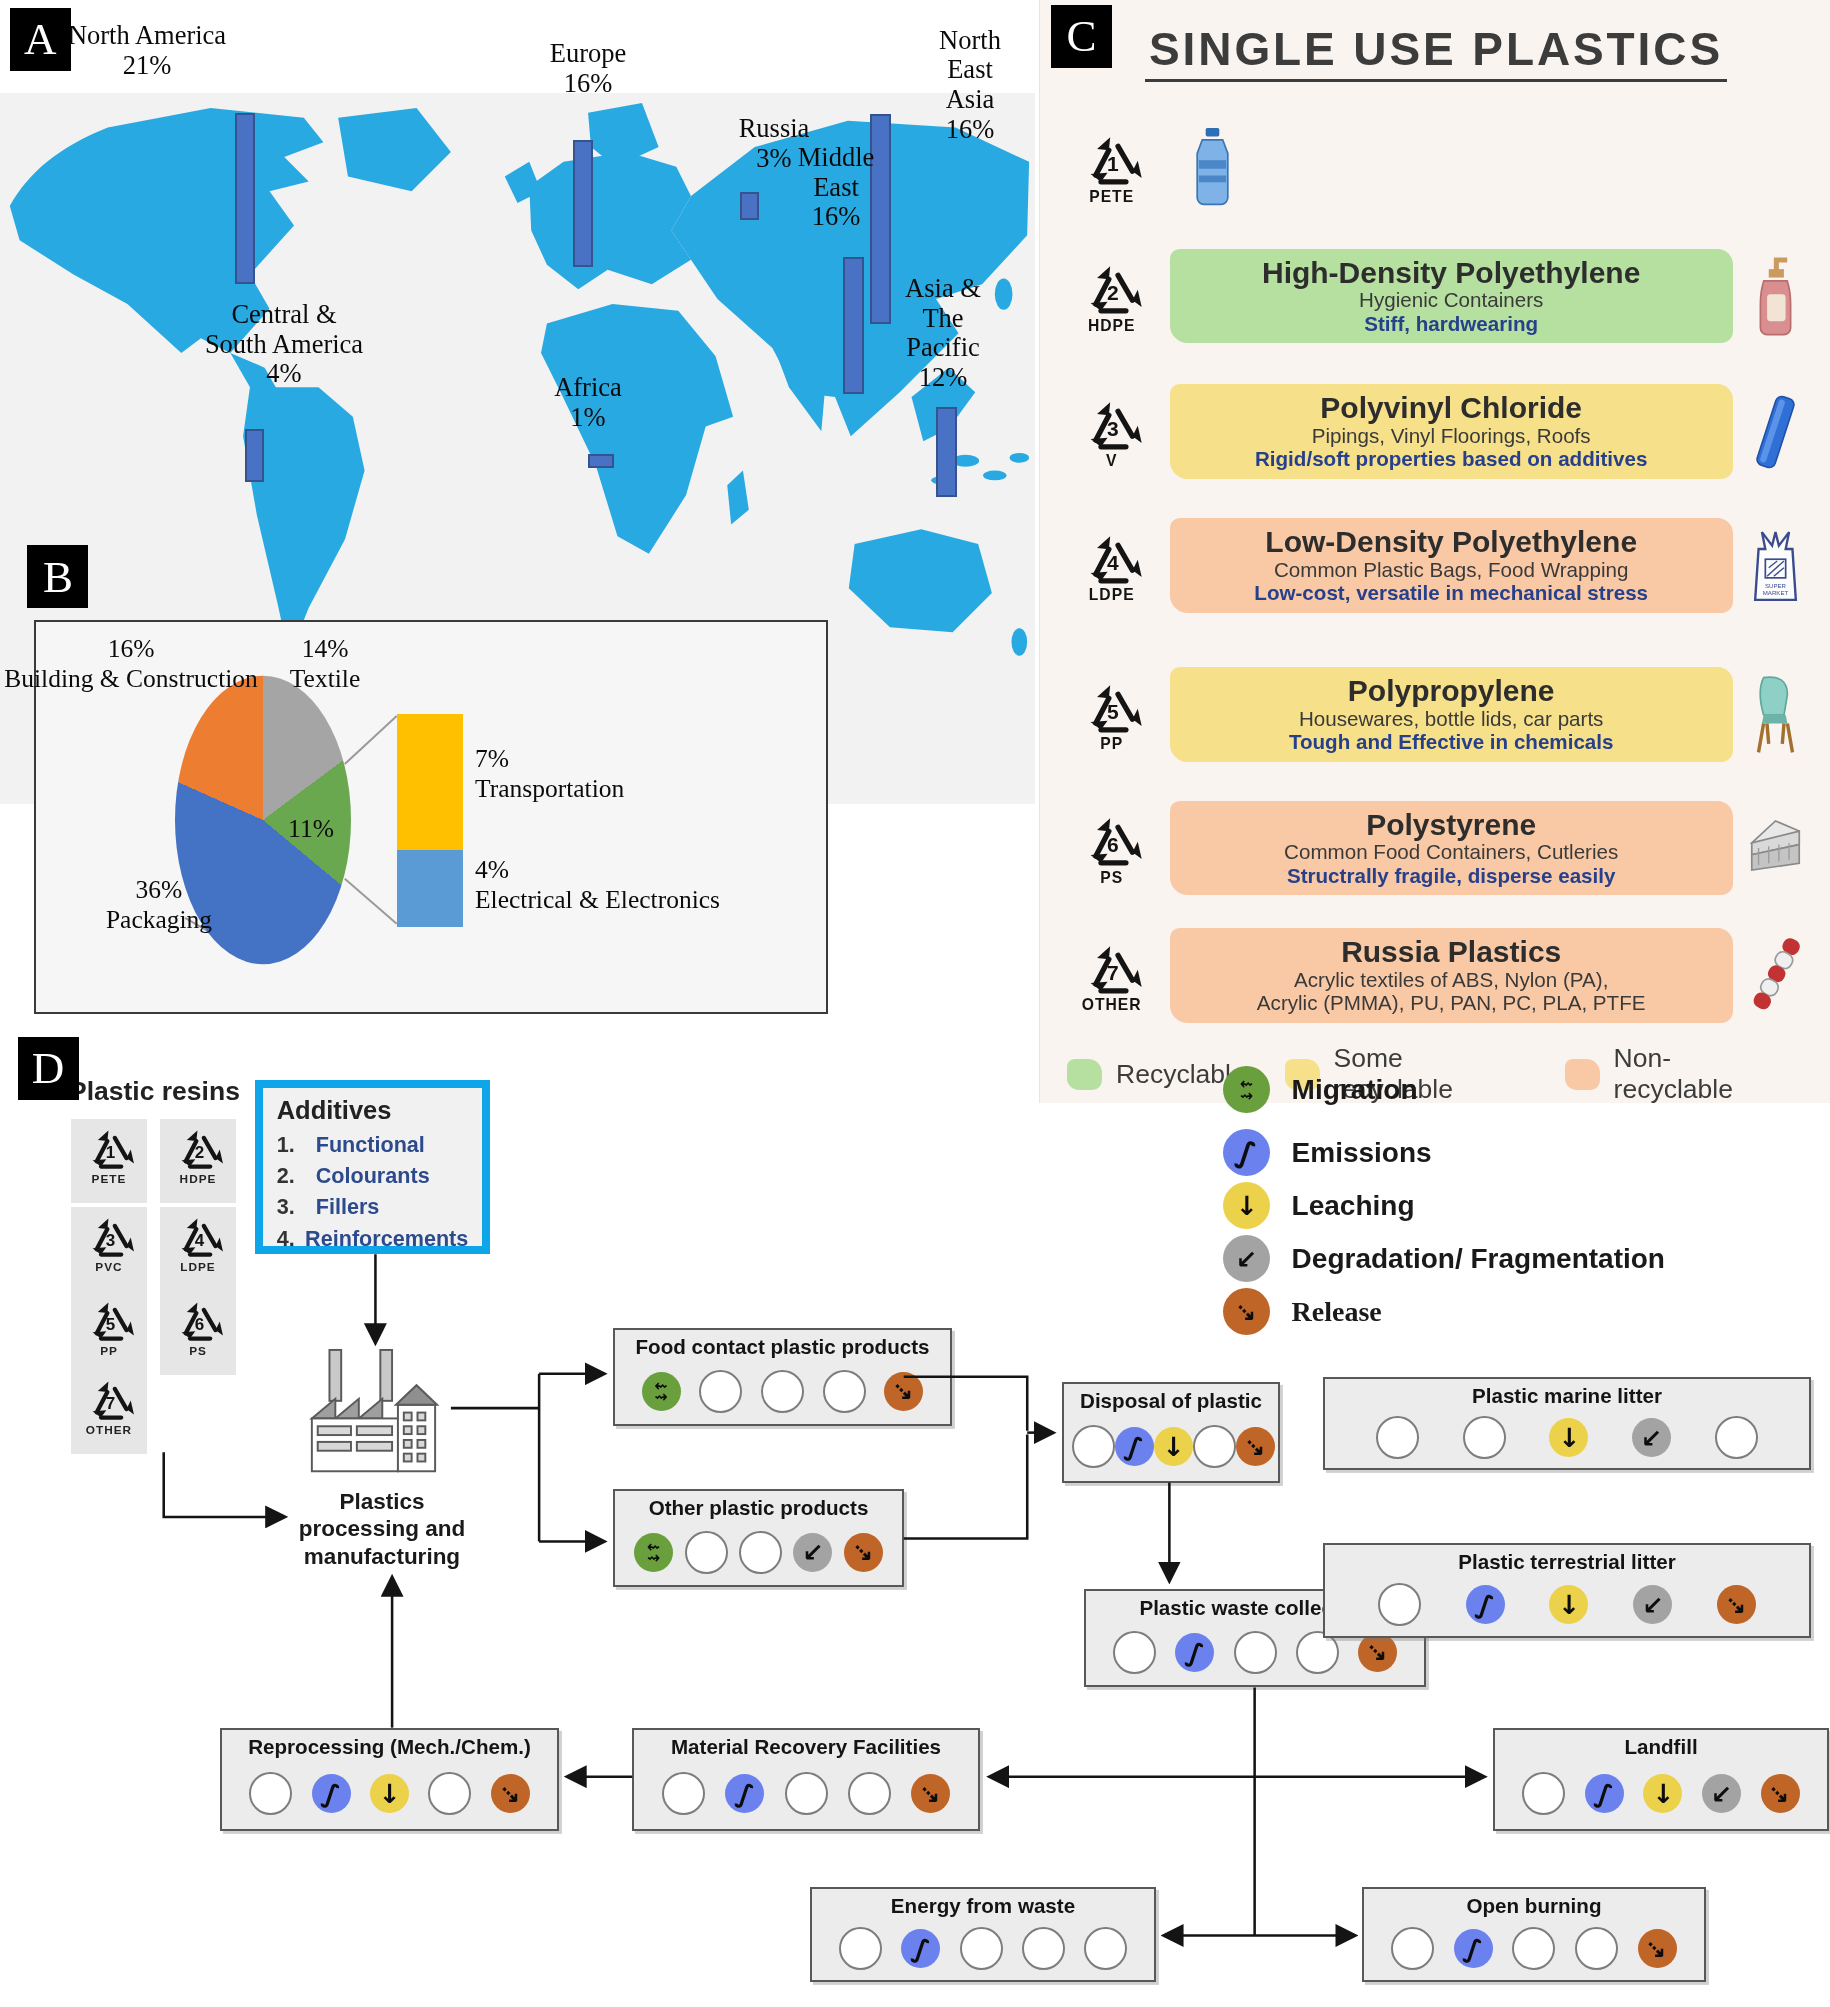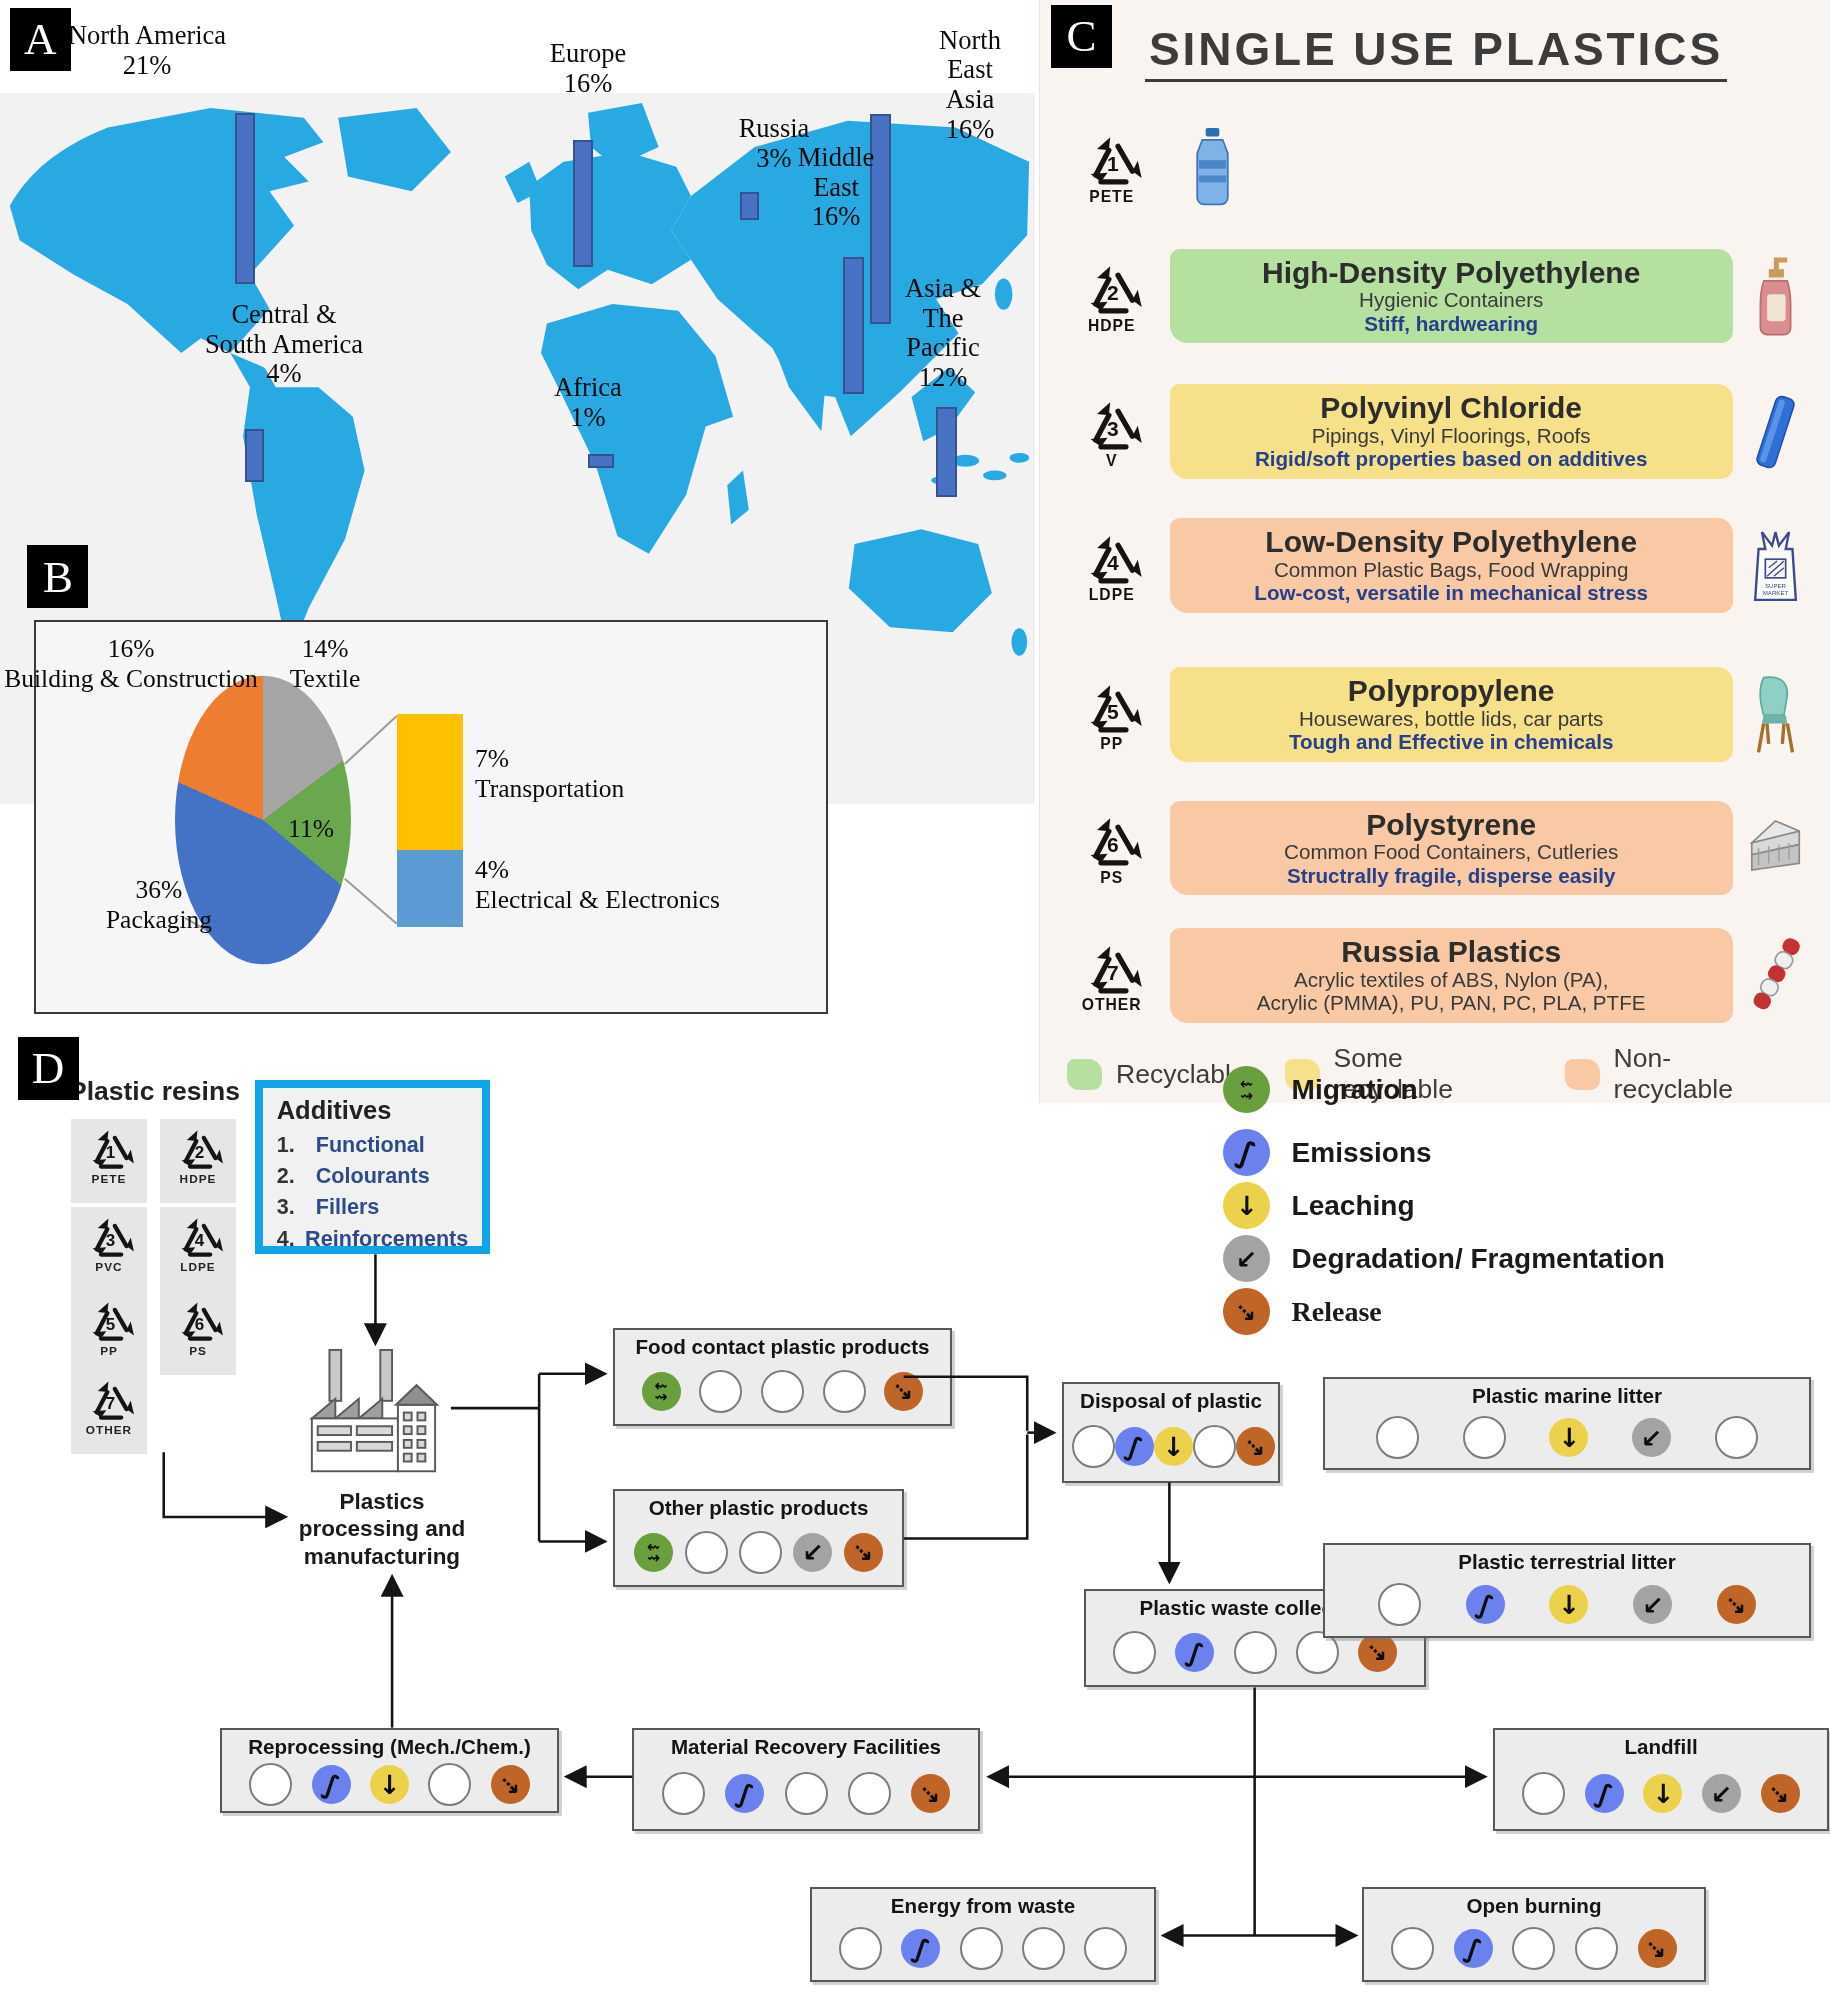--- a/index.html
+++ b/index.html
@@ -699,21 +699,21 @@
               <span class="glyph g-leaching"></span>
             </span>
             <span class="dot dot-degradation" style="height: 39px; width: 39px;">
               <span class="glyph g-degradation"></span>
             </span>
             <span class="dot dot-release" style="height: 39px; width: 39px;">
               <span class="glyph g-release"></span>
             </span>
           </div>
         </div>
-        <div class="fbox" style="left: 220px; top: 709px; width: 339px; height: 85px;">
+        <div class="fbox" style="left: 220px; top: 709px; width: 339px; height: 103px;">
           <div class="ft">Reprocessing (Mech./Chem.)</div>
           <div class="dots">
             <span class="dot dot-none" style="height: 39px; width: 39px;"></span>
             <span class="dot dot-emissions" style="height: 39px; width: 39px;">
               <span class="glyph g-emissions"></span>
             </span>
             <span class="dot dot-leaching" style="height: 39px; width: 39px;">
               <span class="glyph g-leaching"></span>
             </span>
             <span class="dot dot-none" style="height: 39px; width: 39px;"></span>

